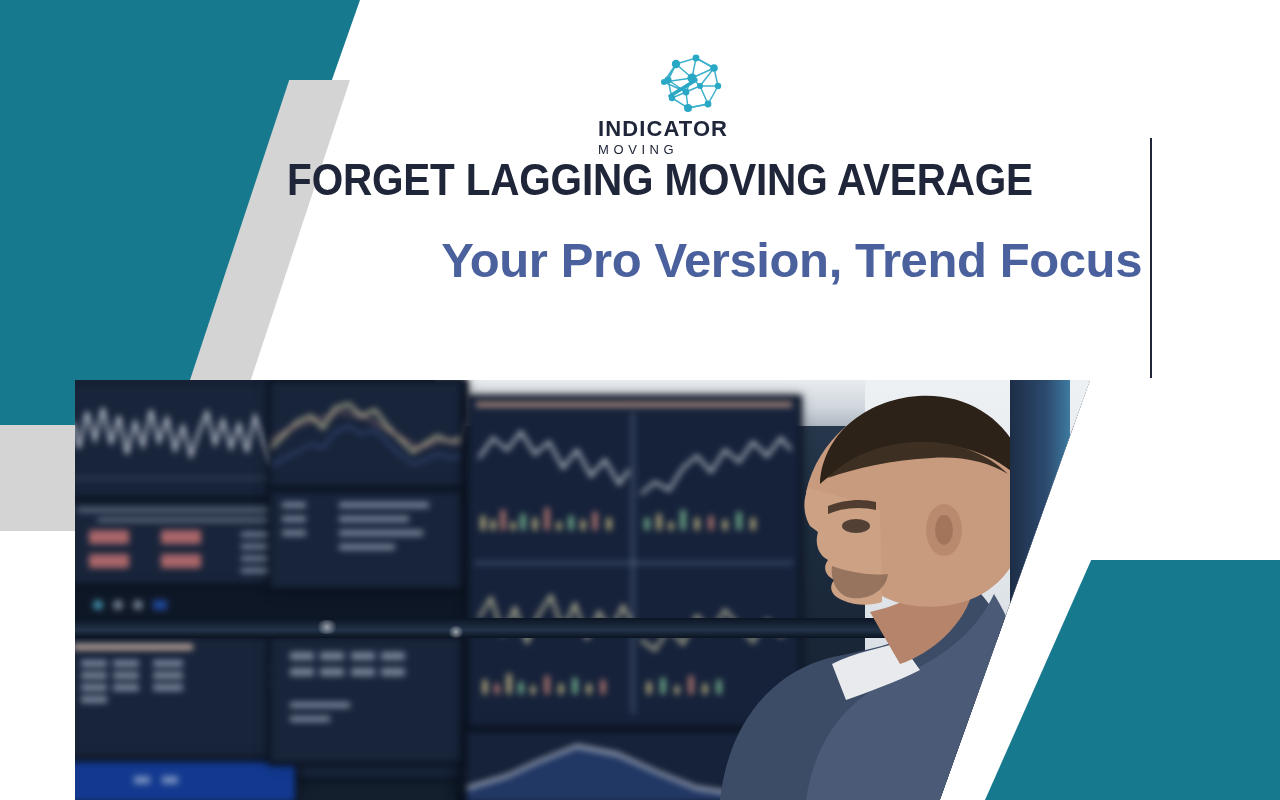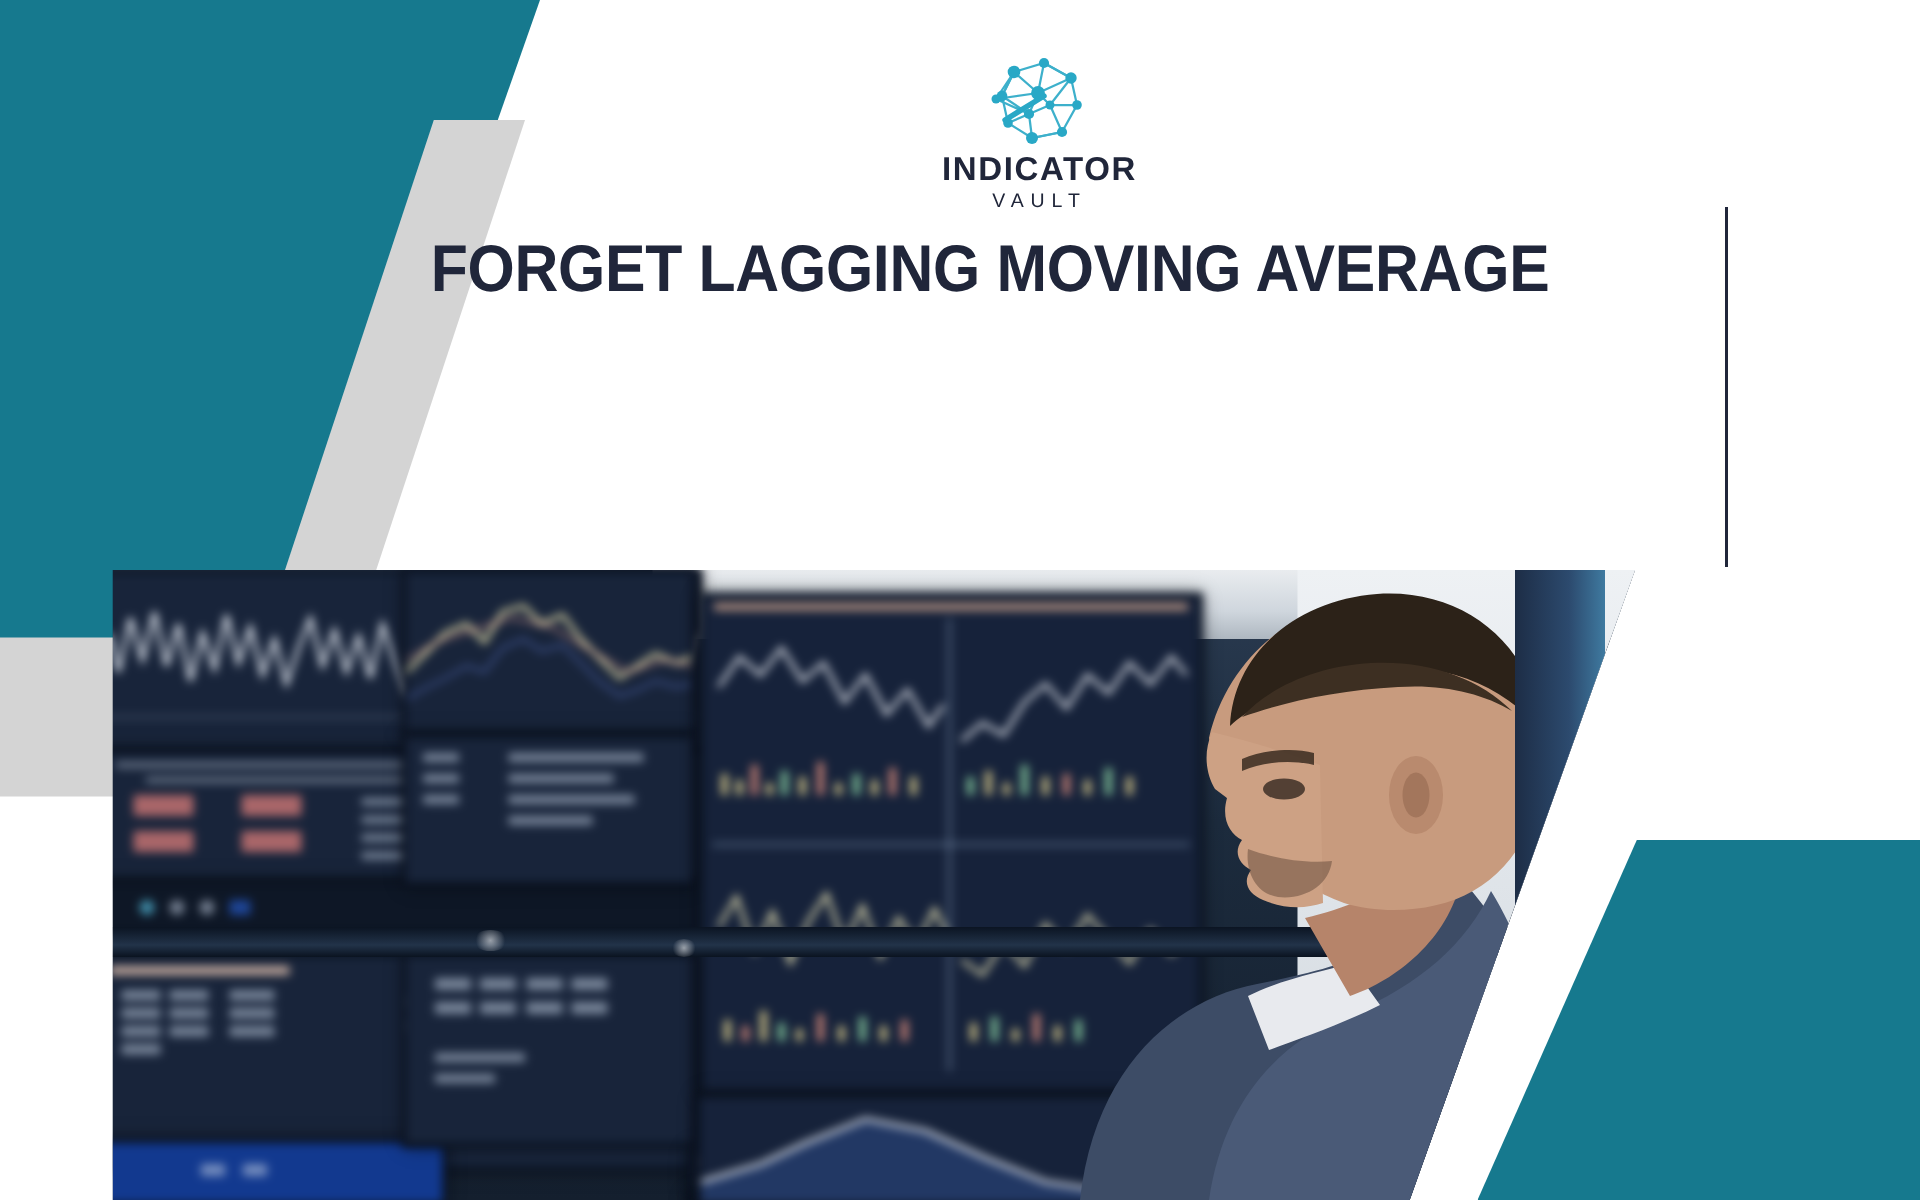--- a/index.html
+++ b/index.html
@@ -106,23 +106,23 @@
     position: absolute;
     background: linear-gradient(180deg,#e9ecef,#cfd6dd 60%,#aeb7c0);
   }
 
   
   #man { position: absolute; right: 0; top: 0; bottom: 0; width: 520px; }
 
   
   #logo {
     position: absolute;
-    left: 598px; top: 36px;
+    left: 598px; top: 52px;
     width: 190px;
-    text-align: center;
+    text-align: left;
   }
   #logo svg { display: block; margin: 0 auto; }
   #logo .word {
     font-size: 22px;
     font-weight: 700;
     letter-spacing: 1.1px;
     color: var(--ink, #20263A);
     line-height: 1;
     margin-top: 2px;
   }
@@ -387,22 +387,23 @@
         <circle cx="16" cy="46" r="3.2"></circle>
         <circle cx="12" cy="28" r="3.6"></circle>
         <circle cx="36" cy="26" r="4.6"></circle>
         <circle cx="44" cy="34" r="3.0"></circle>
         <circle cx="30" cy="40" r="3.4"></circle>
         <circle cx="8" cy="30" r="3.0"></circle>
       </g>
       <path d="M14,44 L40,28" stroke="#29A8C6" stroke-width="3.6" stroke-linecap="round" fill="none"></path>
     </svg>
     <div class="word">INDICATOR</div>
-    <div class="sub">VAULT</div>
+    <div class="sub">MOVING</div>
   </div>
 
   <div id="headline">FORGET LAGGING MOVING AVERAGE</div>
 
   <div id="subhead">
+    <div>Your Pro Version, Trend Focus</div>
   </div>
 
   <div id="rule"></div>
 </div>
 
 </body></html>

